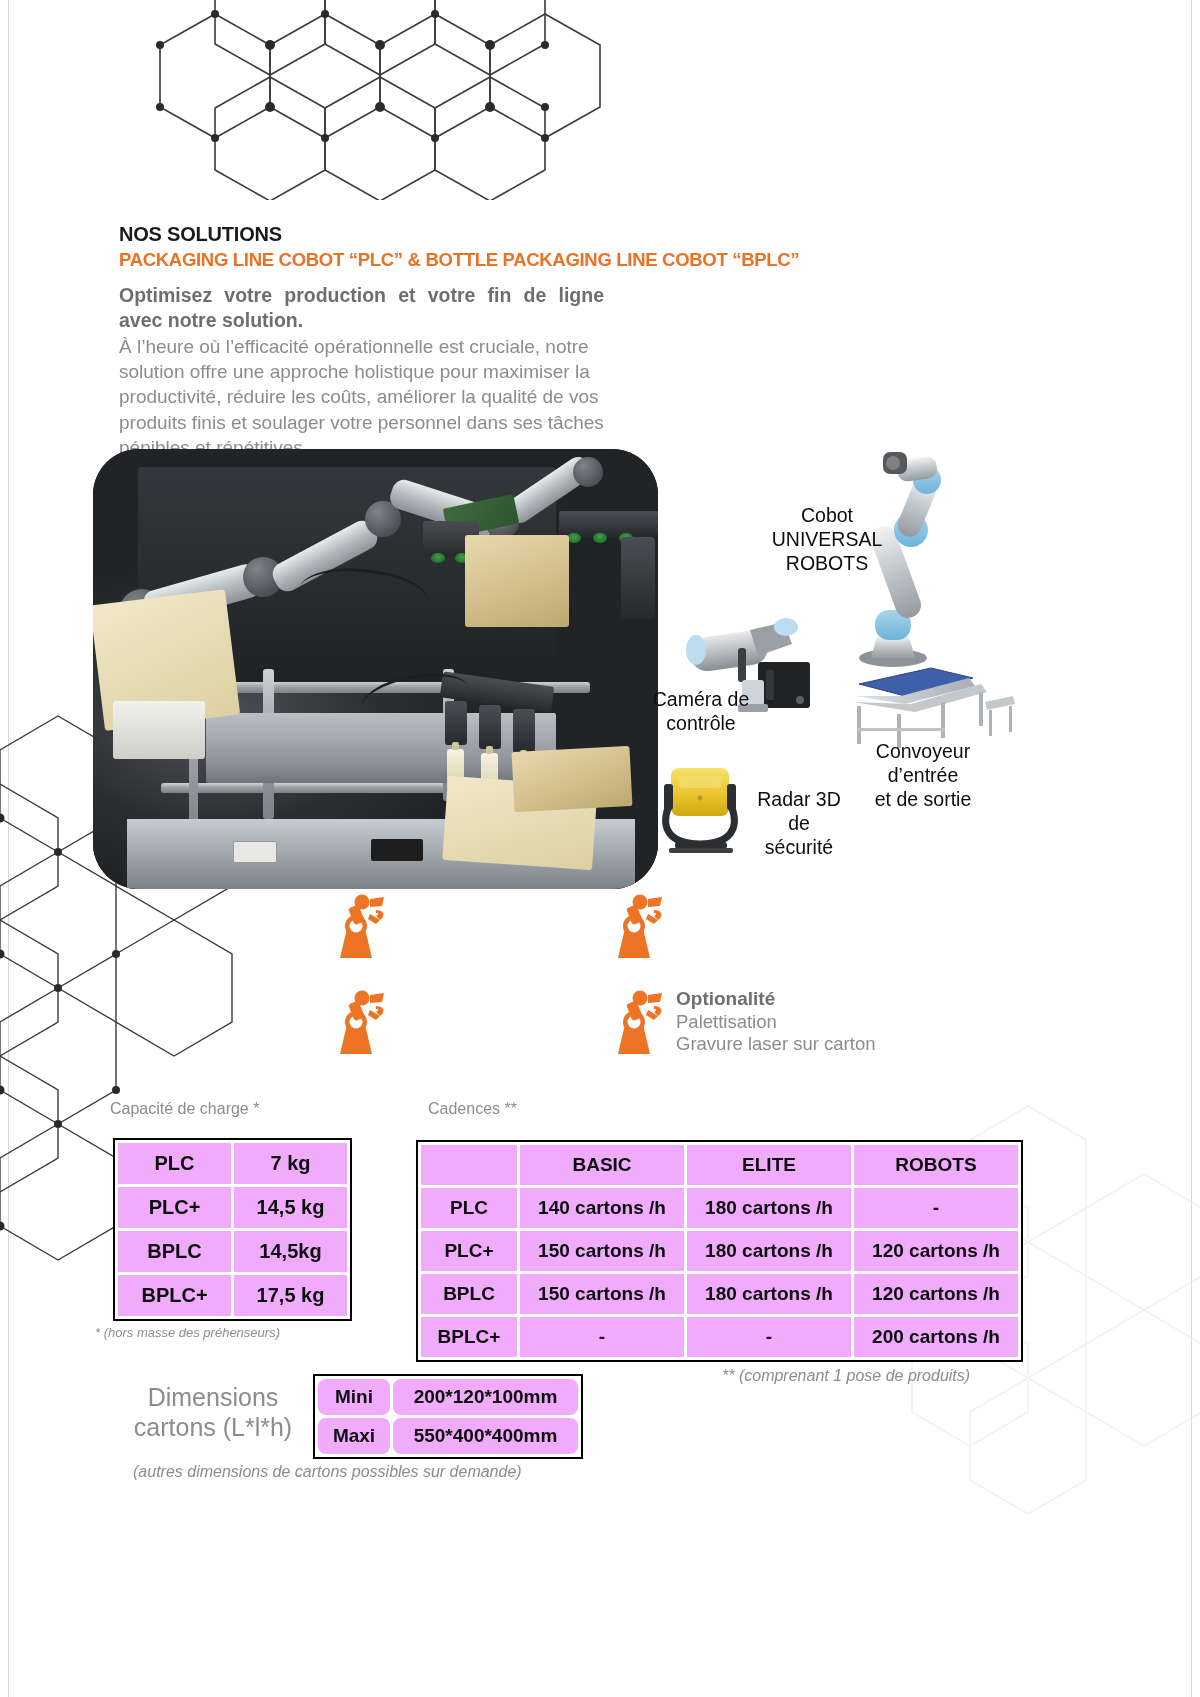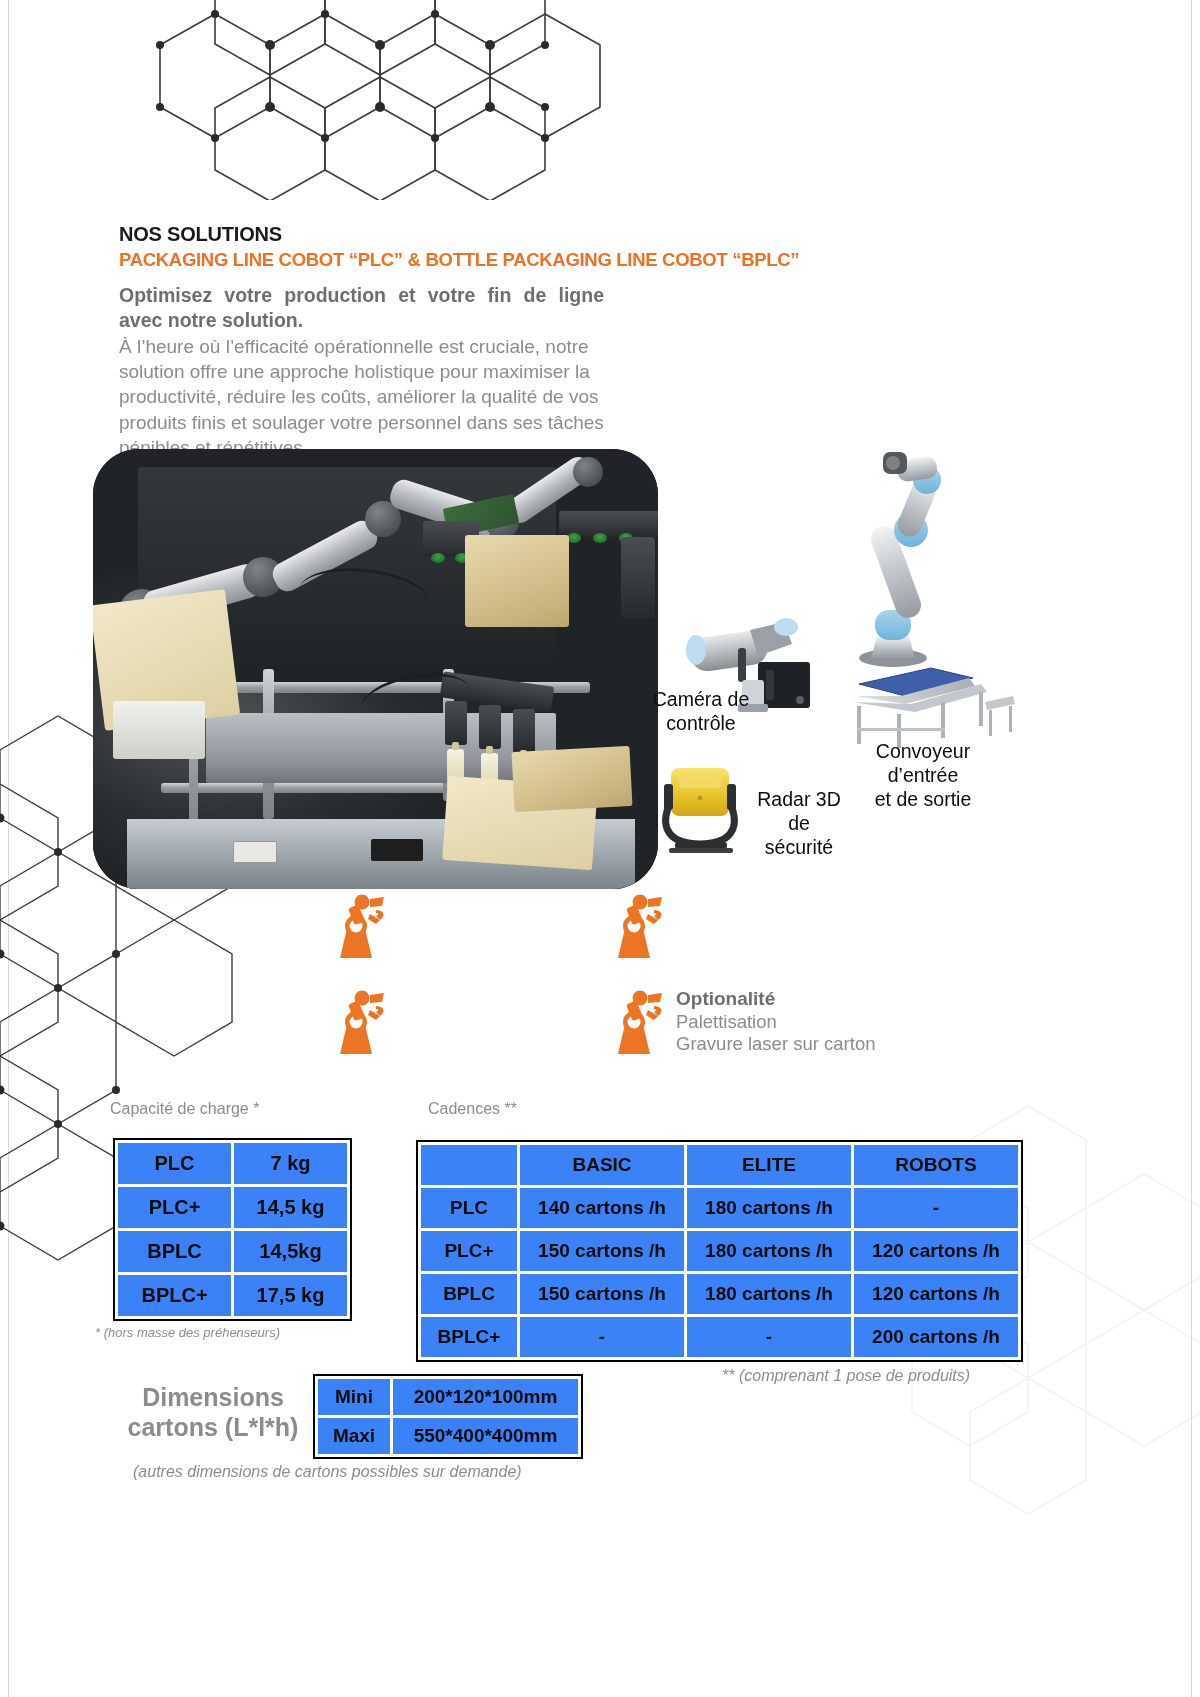--- a/index.html
+++ b/index.html
@@ -218,21 +218,21 @@
   #title-capacite { left: 110px; top: 1100px; }
   #title-cadences { left: 428px; top: 1100px; }
 
   table.grid {
     border-collapse: separate;
     border-spacing: 3px;
     background: #ffffff;
     border: 2.5px solid #000000;
   }
   table.grid td, table.grid th {
-    background: #3b82f6;
+    background: #f0abfc;
     color: #0d0d0d;
     font-weight: bold;
     text-align: center;
     font-family: "Liberation Sans", sans-serif;
     padding: 9px 4px;
     border: 0;
   }
 
   
   #tbl-capacite {
@@ -247,33 +247,32 @@
     position: absolute; left: 416px; top: 1140px;
   }
   #tbl-cadences th, #tbl-cadences td { font-size: 19px; }
   #tbl-cadences .col-model { width: 96px; }
   #tbl-cadences .col-tier  { width: 164px; }
 
   
   #tbl-dimensions {
     position: absolute; left: 313px; top: 1374px;
   }
-  #tbl-dimensions td { font-size: 19px; padding: 7px 6px; }
+  #tbl-dimensions td { font-size: 19px; padding: 7px 6px; border-radius: 8px; }
   #tbl-dimensions td.c1 { width: 72px; }
   #tbl-dimensions td.c2 { width: 185px; }
 
   #label-dimensions {
     position: absolute;
     left: 118px; top: 1382px;
     width: 190px;
     font-size: 25px;
     color: #8a8c8e;
     line-height: 1.2;
     text-align: center;
-    font-weight: bold;
   }
 
   .footnote {
     position: absolute;
     font-style: italic;
     color: #8a8c8e;
     font-family: "Liberation Sans", sans-serif;
     white-space: nowrap;
   }
   #fn-capacite   { left: 95px;  top: 1325px; font-size: 13px; }
@@ -523,20 +522,23 @@
 
     <rect x="9" y="22" width="9" height="26" rx="3" fill="#2c2f31"></rect>
     <rect x="72" y="22" width="9" height="26" rx="3" fill="#2c2f31"></rect>
 
     <path d="M13 46 C6 66, 14 82, 45 82 C76 82, 84 66, 77 46" fill="none" stroke="#2c2f31" stroke-width="7" stroke-linecap="round"></path>
 
     <rect x="20" y="80" width="52" height="7" rx="3" fill="#2c2f31"></rect>
     <rect x="14" y="86" width="64" height="5" rx="2" fill="#3c4042"></rect>
   </svg>
 
+  <div class="callout" id="callout-cobot">Cobot
+UNIVERSAL
+ROBOTS</div>
   <div class="callout" id="callout-camera">Caméra de
 contrôle</div>
   <div class="callout" id="callout-convoyeur">Convoyeur
 d’entrée
 et de sortie</div>
   <div class="callout" id="callout-radar">Radar 3D
 de
 sécurité</div>
 
   <div id="features">

